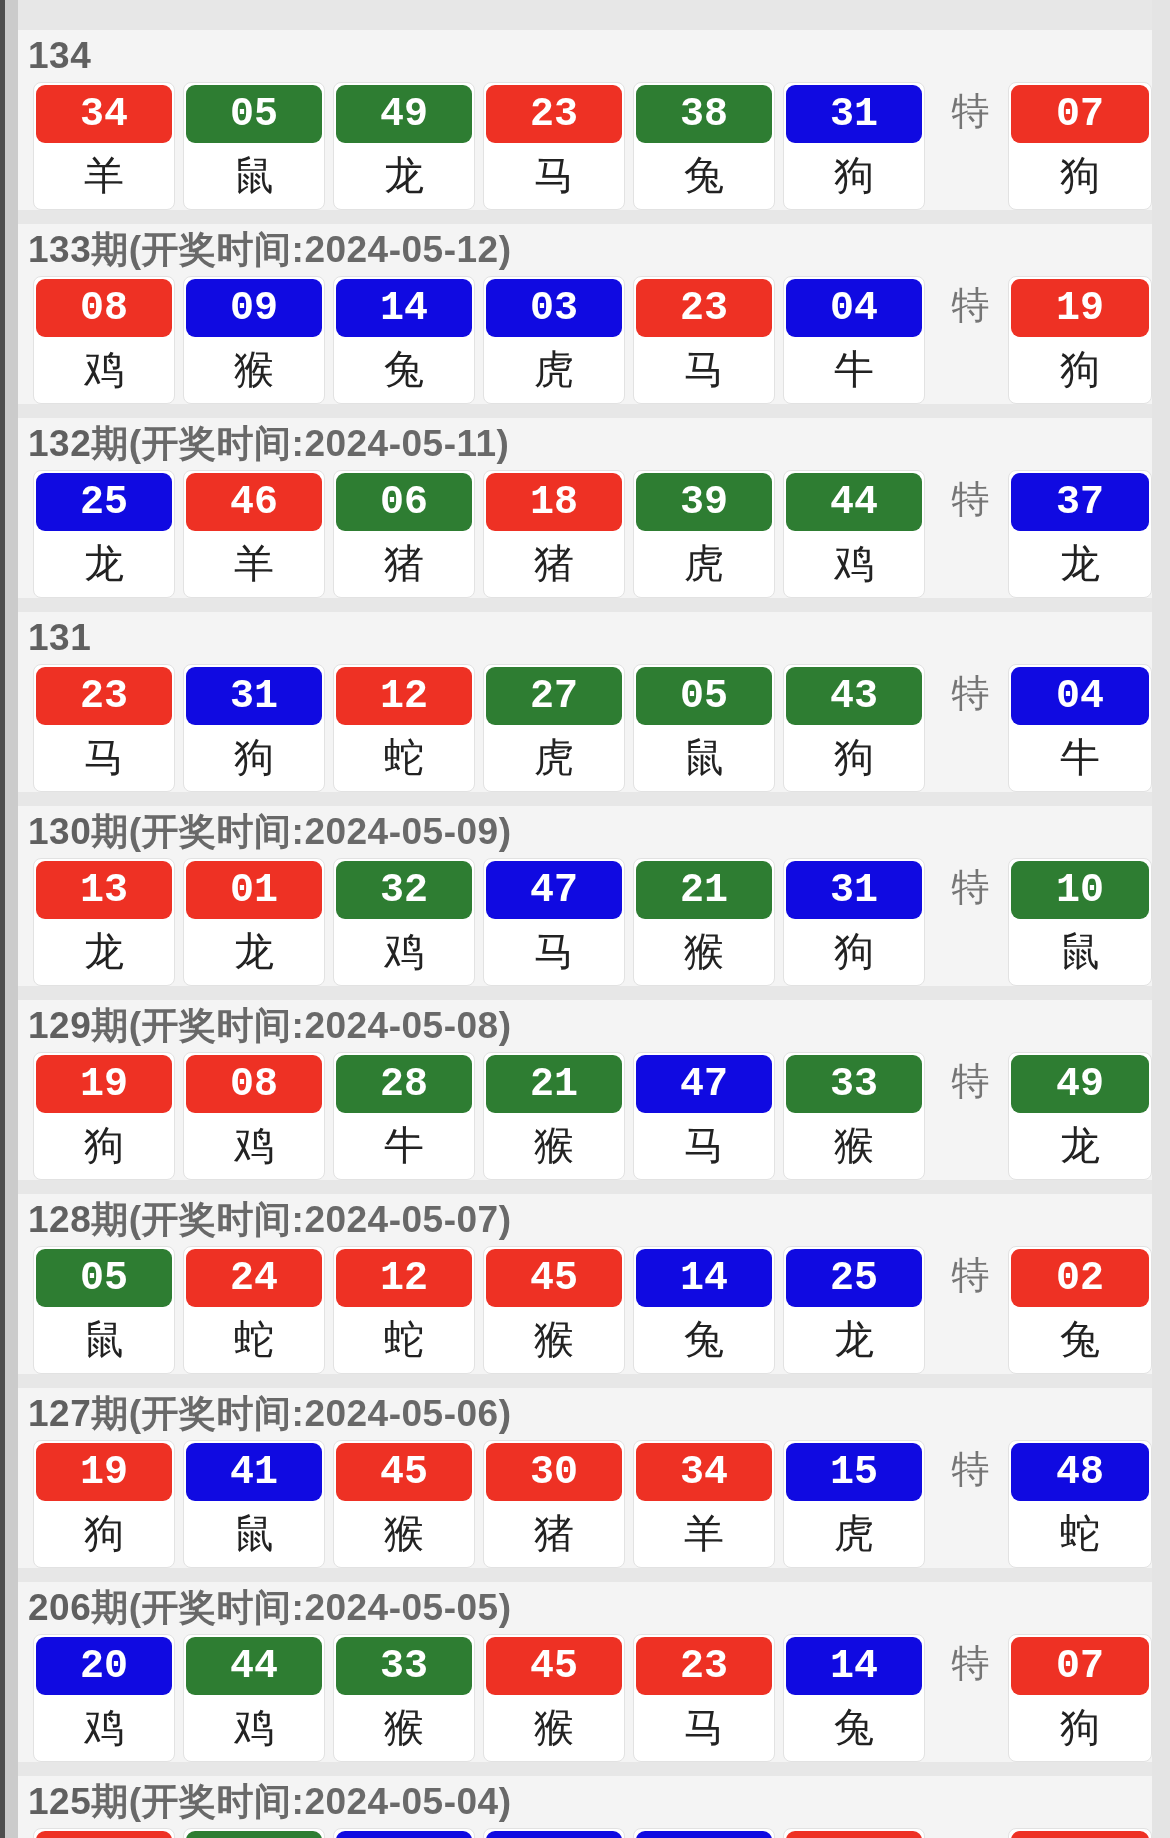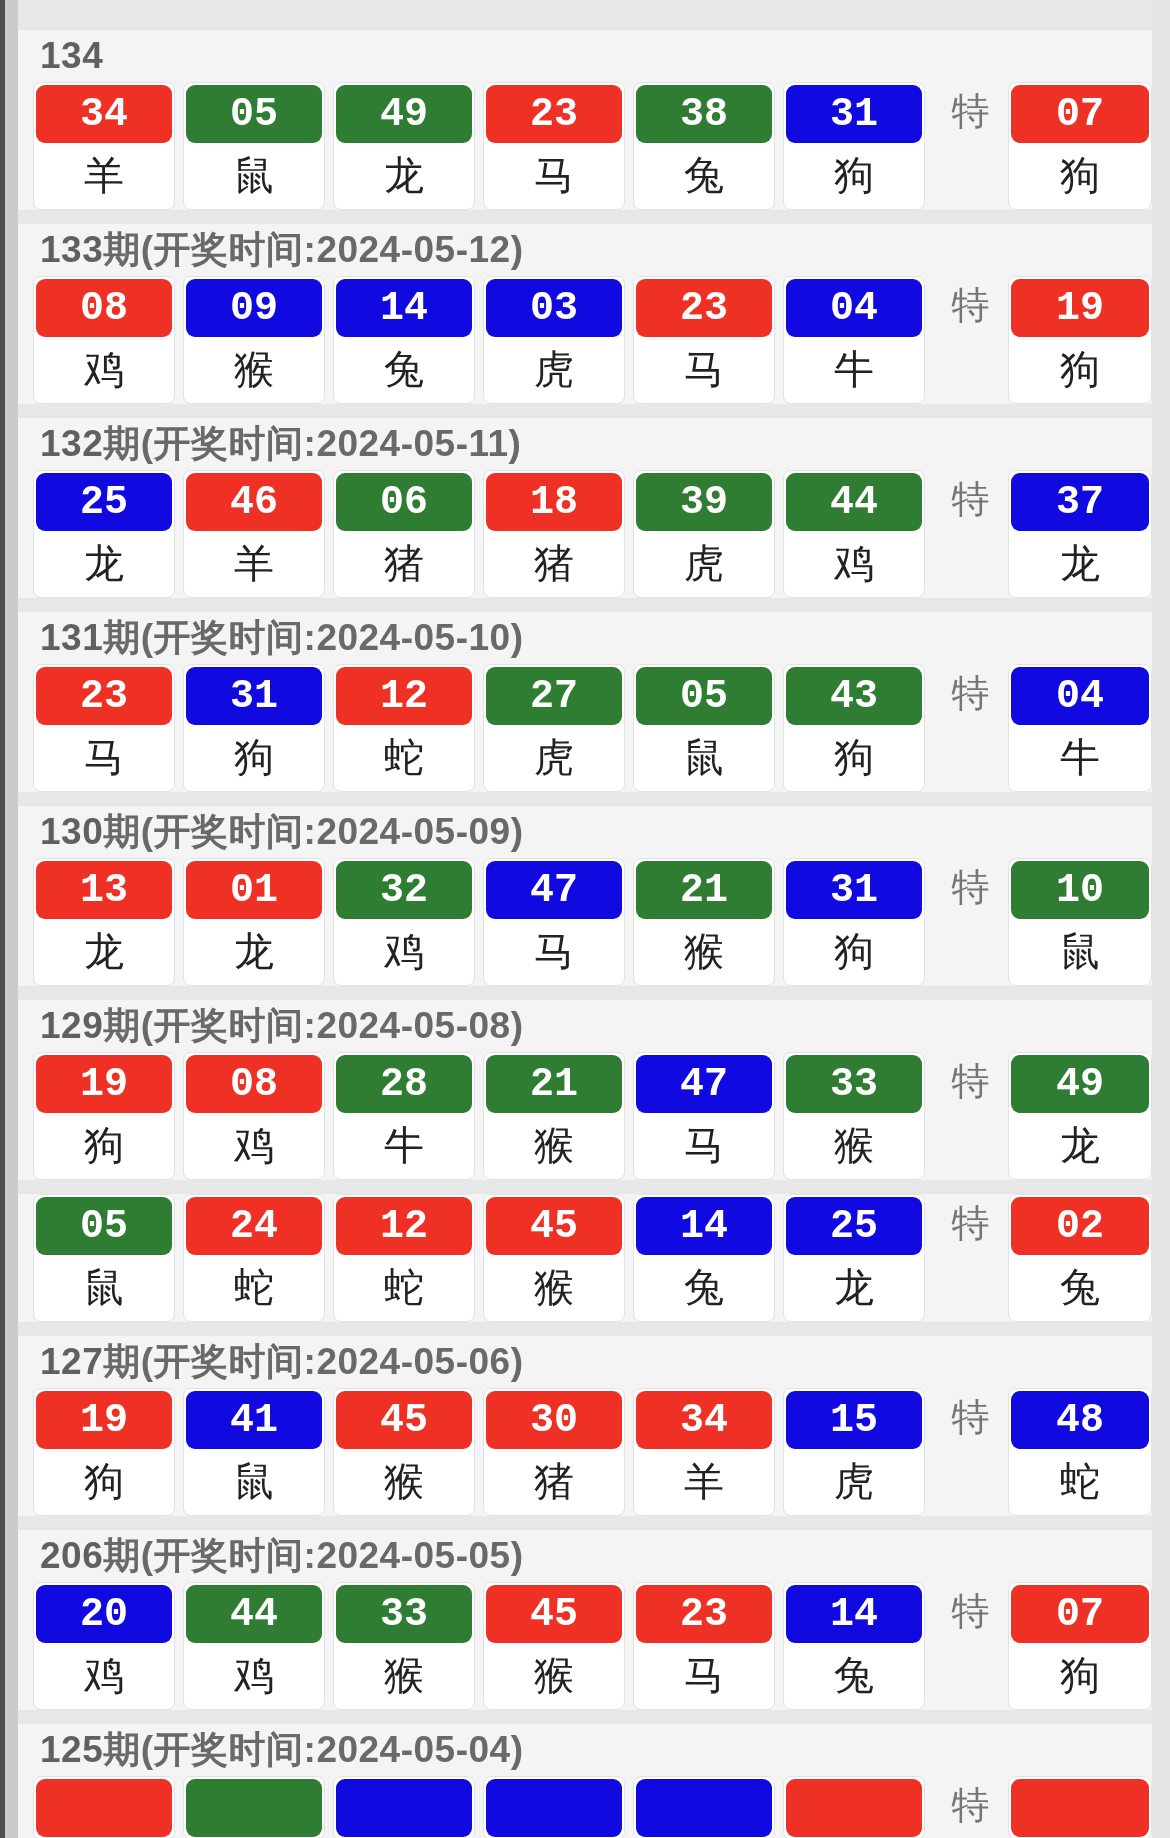--- a/index.html
+++ b/index.html
@@ -12,21 +12,21 @@
   .edge-dark{position:absolute;left:0;top:0;width:5px;height:100%;background:#4e4e4e;}
   .edge-light{position:absolute;left:5px;top:0;width:13px;height:100%;background:#cbcbcb;}
   .right-band{position:absolute;right:0;top:0;width:18px;height:100%;background:#e4e4e4;}
   .content{
     position:absolute;left:18px;top:0;width:1134px;height:1838px;
     background:#e7e7e7;padding-top:30px;box-sizing:border-box;overflow:hidden;
   }
   .draw-block{background:#f4f4f4;margin-bottom:14px;}
   .draw-title{
     height:52px;display:flex;align-items:center;
-    padding-left:22px;color:#696969;font-weight:700;font-size:37px;
+    padding-left:10px;color:#696969;font-weight:700;font-size:37px;
     letter-spacing:0.5px;
   }
   .draw-title .issue{color:#606060;}
   .tiles-row{display:flex;padding-left:15px;align-items:flex-start;font-family:Liberation Mono, monospace;}
   .cards{display:flex;}
   .card{
     width:142px;box-sizing:border-box;margin-right:8px;
     background:#ffffff;border:1px solid #e2e2e2;border-radius:8px;
     padding:2px;
   }
@@ -177,21 +177,20 @@
             <div class="card special">
     <div class="num blue">37</div>
     <div class="zodiac">龙</div>
   </div>
           </div>
     </div>
   </section>
       <section class="draw-block">
     <div class="draw-title">
       <span class="issue">131</span>
-          <span class="rest">期(开奖时间:2024-05-10)</span>
     </div>
     <div class="tiles-row">
       <div class="cards">
             <div class="card">
     <div class="num red">23</div>
     <div class="zodiac">马</div>
   </div>
             <div class="card">
     <div class="num blue">31</div>
     <div class="zodiac">狗</div>
@@ -304,20 +303,24 @@
       </div>
       <div class="cards">
             <div class="card special">
     <div class="num green">49</div>
     <div class="zodiac">龙</div>
   </div>
           </div>
     </div>
   </section>
       <section class="draw-block">
+    <div class="draw-title">
+      <span class="issue">128</span>
+          <span class="rest">期(开奖时间:2024-05-07)</span>
+    </div>
     <div class="tiles-row">
       <div class="cards">
             <div class="card">
     <div class="num green">05</div>
     <div class="zodiac">鼠</div>
   </div>
             <div class="card">
     <div class="num red">24</div>
     <div class="zodiac">蛇</div>
   </div>

